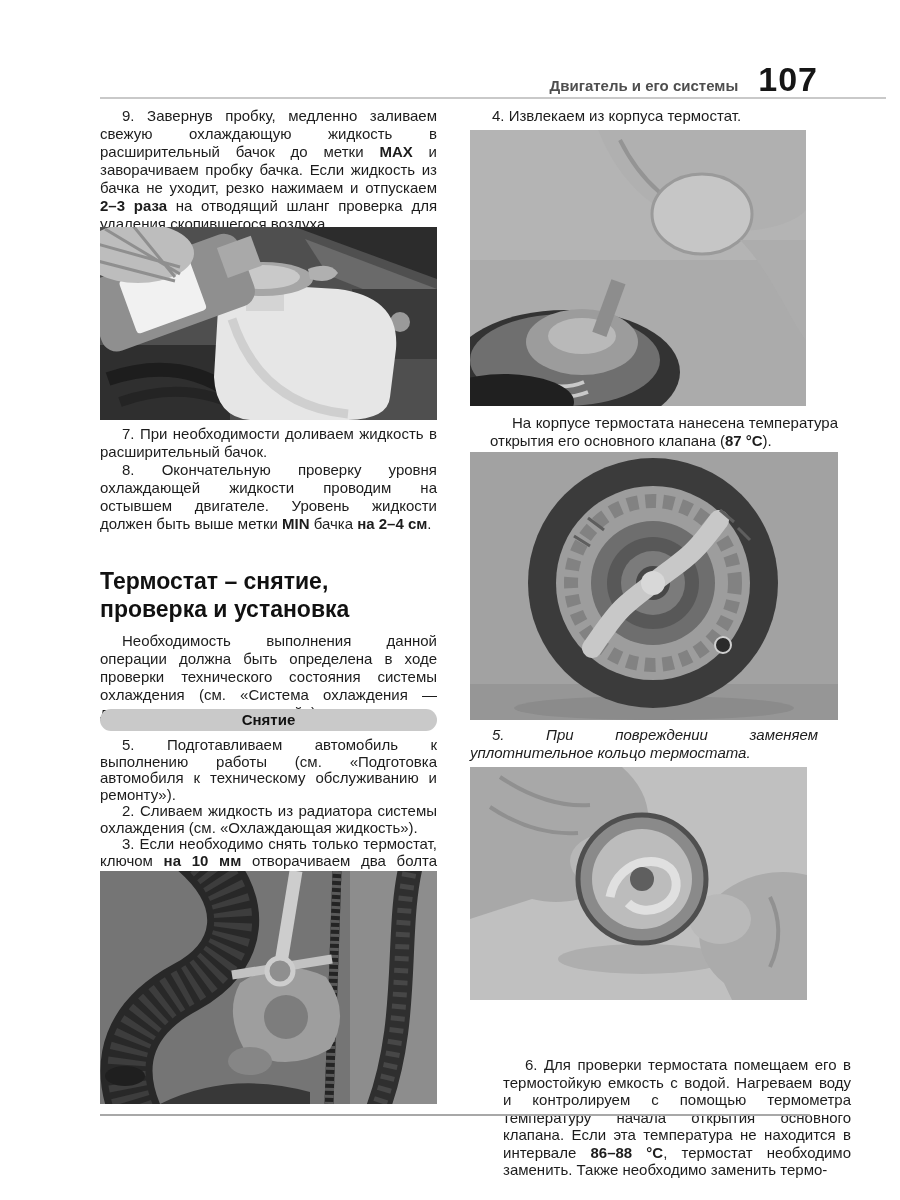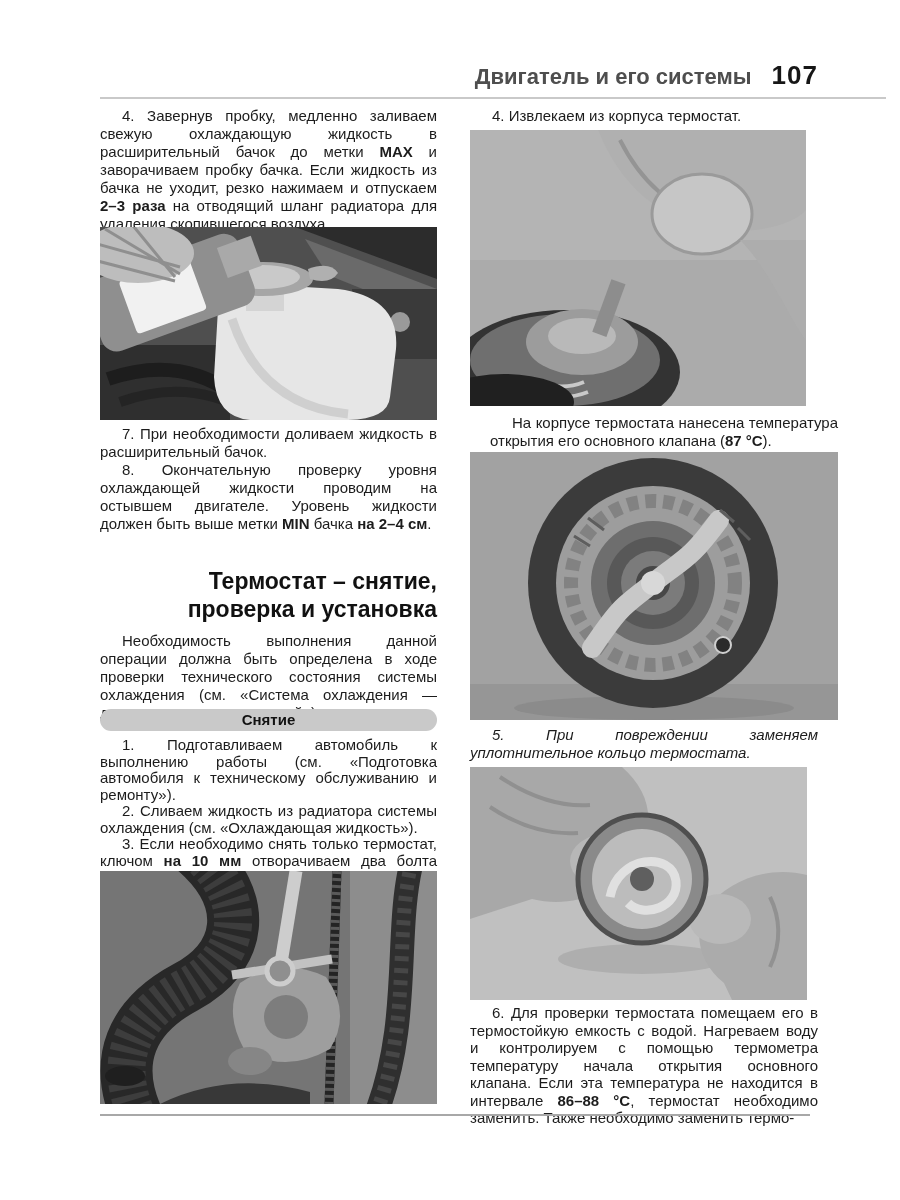--- a/index.html
+++ b/index.html
@@ -10,67 +10,67 @@
     color:#1c1c1c;
     position:relative;
   }
   .page { position:relative; width:900px; height:1200px; background:#ffffff; overflow:hidden; }
 
   
   .pagehead {
     position:absolute; top:60px; left:100px; width:718px;
     display:flex; justify-content:flex-end; align-items:baseline; gap:20px;
   }
-  .section-title { font-weight:bold; font-size:22px; color:#4e4e4e; }
-  .page-number  { font-weight:bold; font-size:26px; color:#161616; letter-spacing:1px; }
+  .section-title { font-weight:bold; font-size:15px; color:#4e4e4e; }
+  .page-number  { font-weight:bold; font-size:34px; color:#161616; letter-spacing:1px; }
   .head-rule { position:absolute; top:97px; left:100px; width:786px; height:2px; background:#c9c9c9; }
   .foot-rule { position:absolute; top:1114px; left:100px; width:710px; height:2px; background:#a8a8a8; }
 
   
   .lcol { position:absolute; left:100px; width:337px; }
   .rcol { position:absolute; left:470px; width:348px; }
 
   .txt { font-size:15px; line-height:18px; text-align:justify; }
   .txt p { text-indent:22px; }
   .txt b { font-weight:bold; }
 
   #p5        { top:107px; }
   #photoL1   { top:227px; height:193px; width:337px; }
   #steps678  { top:425px; }
-  #h2        { top:567px; font-size:23px; line-height:28px; font-weight:bold; color:#111; text-align:right; }
+  #h2        { top:567px; font-size:23px; line-height:28px; font-weight:bold; color:#111; text-align:left; }
   #intro     { top:632px; }
   #bar       { top:709px; height:22px; background:#c9c9c9; text-align:center;
                font-weight:bold; font-size:15px; line-height:22px; color:#111;border-radius:11px; }
   #steps123  { top:737px; line-height:16.5px; }
   #photoL2   { top:871px; height:233px; width:337px; }
 
   #p4        { top:107px; }
   #photoR1   { top:130px; height:276px; width:336px; }
   #note      { top:414px;margin-left:20px; }
   #photoR2   { top:452px; height:268px; width:368px; }
   #p5r       { top:726px;font-style:italic; }
   #photoR3   { top:767px; height:233px; width:337px; }
-  #p6r       { top:1004px; line-height:17.5px; }
+  #p6r       { top:1056px; line-height:17.5px;margin-left:33px; }
 
   .photo { position:absolute; overflow:hidden; background:#8a8a8a; }
   .photo svg { display:block; width:100%; height:100%; }
 </style>
 </head>
 <body>
 
 <div class="page">
 
   <header class="pagehead">
     <span class="section-title">Двигатель и его системы</span>
     <span class="page-number">107</span>
   </header>
   <div class="head-rule"></div>
 
   <div id="p5" class="lcol txt">
-    <p><span>4. Завернув пробку, медленно заливаем свежую охлаждающую жидкость в расширительный бачок до метки </span><b>МАХ</b><span> и заворачиваем пробку бачка. Если жидкость из бачка не уходит, резко нажимаем и отпускаем </span><b>2–3 раза</b><span> на отводящий шланг радиатора для удаления скопившегося воздуха.</span></p>
+    <p><span>9. Завернув пробку, медленно заливаем свежую охлаждающую жидкость в расширительный бачок до метки </span><b>МАХ</b><span> и заворачиваем пробку бачка. Если жидкость из бачка не уходит, резко нажимаем и отпускаем </span><b>2–3 раза</b><span> на отводящий шланг проверка для удаления скопившегося воздуха.</span></p>
   </div>
 
   <figure id="photoL1" class="photo lcol" aria-label="coolant-expansion-tank-photo">
     <svg viewBox="0 0 337 193">
       <rect width="337" height="193" fill="#4f4f4f"></rect>
       <path d="M195,0 L337,52 L337,0 Z" fill="#2c2c2c"></path>
       <path d="M205,12 L337,62 L337,92 L228,48 Z" fill="#6a6a6a"></path>
       <rect x="252" y="62" width="85" height="70" fill="#3a3a3a"></rect>
       <circle cx="300" cy="95" r="10" fill="#9a9a9a"></circle>
       <rect x="0" y="118" width="130" height="75" fill="#2f2f2f"></rect>
@@ -99,21 +99,21 @@
 
   <h2 id="h2" class="lcol">Термостат – снятие, проверка и установка</h2>
 
   <div id="intro" class="lcol txt">
     <p>Необходимость выполнения данной операции должна быть определена в ходе проверки технического состояния системы охлаждения (см. «Система охлаждения — диагностика неисправностей»).</p>
   </div>
 
   <div id="bar" class="lcol">Снятие</div>
 
   <div id="steps123" class="lcol txt">
-    <p>1. Подготавливаем автомобиль к выполнению работы (см. «Подготовка автомобиля к техническому обслуживанию и ремонту»).</p>
+    <p>5. Подготавливаем автомобиль к выполнению работы (см. «Подготовка автомобиля к техническому обслуживанию и ремонту»).</p>
     <p>2. Сливаем жидкость из радиатора системы охлаждения (см. «Охлаждающая жидкость»).</p>
     <p><span>3. Если необходимо снять только термостат, ключом </span><b>на 10 мм</b><span> отворачиваем два болта крепления крышки термостата и отводим в сторону.</span></p>
   </div>
 
   <figure id="photoL2" class="photo lcol" aria-label="thermostat-cover-bolts-wrench-photo">
     <svg viewBox="0 0 337 233">
       <rect width="337" height="233" fill="#757575"></rect>
       <rect x="250" y="0" width="87" height="233" fill="#8d8d8d"></rect>
       <path d="M60,233 q70,-34 150,-12 l0,12 Z" fill="#383838"></path>
       <path d="M95,-20 C152,30 142,86 86,116 C30,146 14,190 36,243" stroke="#282828" stroke-width="52" fill="none"></path>

